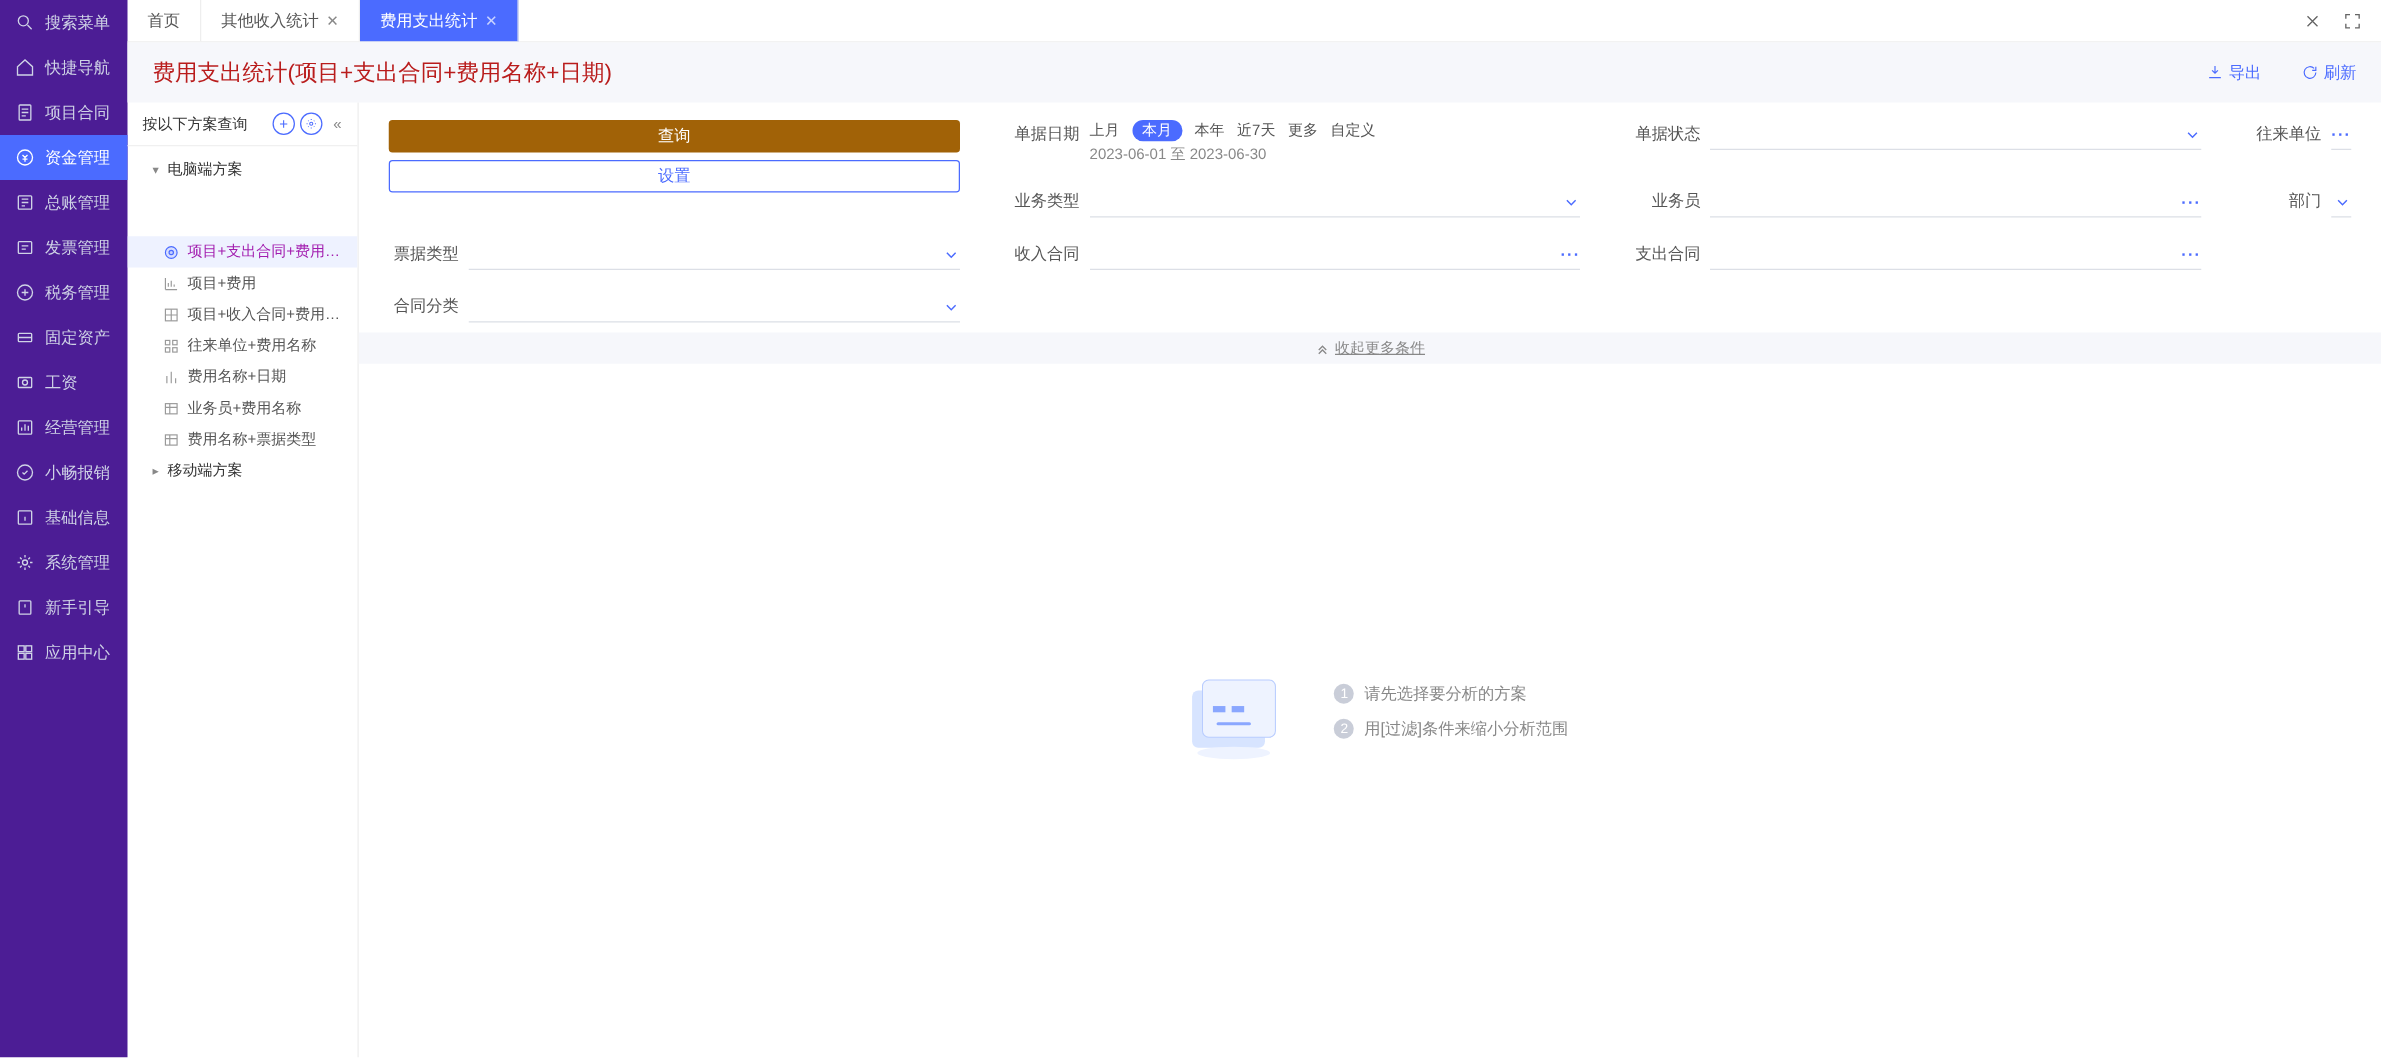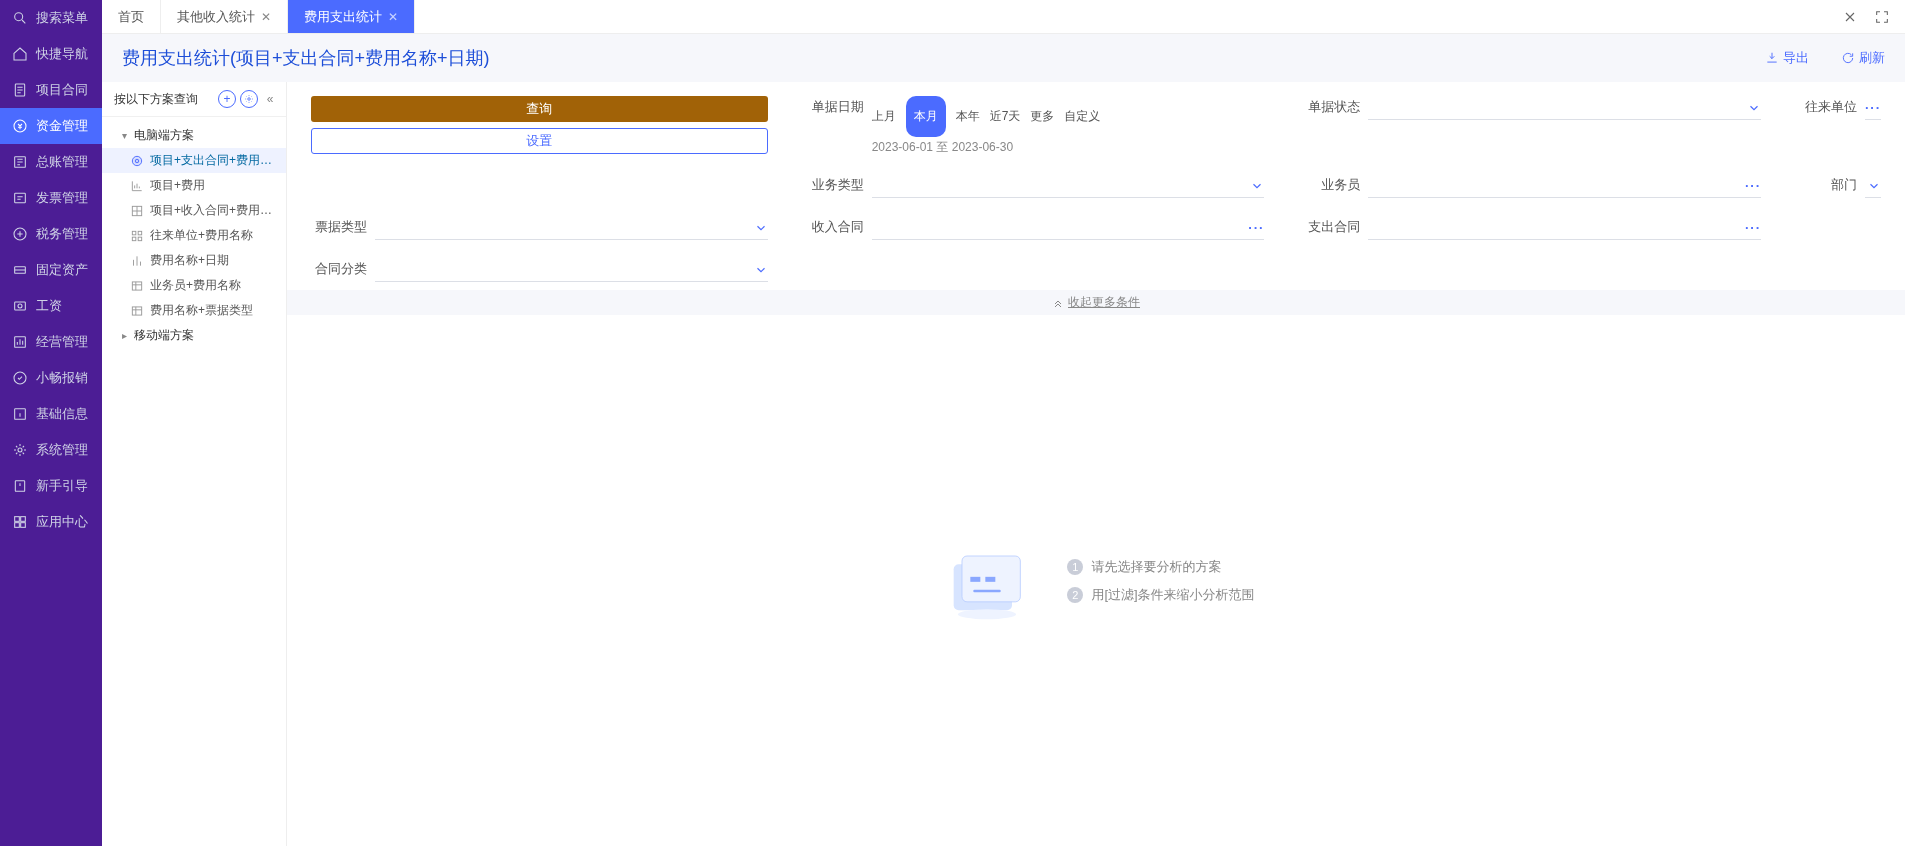--- a/index.html
+++ b/index.html
@@ -20,57 +20,57 @@
     .tabs-bar { height: 34px; display: flex; align-items: stretch; border-bottom: 1px solid #eee; }
     .tab { display: flex; align-items: center; padding: 0 16px; gap: 6px; font-size: 13px; cursor: pointer; border-right: 1px solid #eee; color: #555; }
     .tab.active { background: #4b6bff; color: #fff; }
     .tab-close { font-size: 12px; opacity: .7; cursor: pointer; }
     .tabs-spacer { flex: 1; }
     .tabs-actions { display: flex; align-items: center; gap: 10px; padding: 0 12px; }
     .icon-btn { width: 22px; height: 22px; display: inline-flex; align-items: center; justify-content: center; cursor: pointer; color: #666; }
 
     
     .page-header { display: flex; align-items: center; padding: 12px 20px; background: #f6f7fb; }
-    .page-title { font-size: 18px; font-weight: 500; color: #1d4ed8; flex: 1; }
+    .page-title { font-size: 18px; font-weight: 500; color: #b91c1c; flex: 1; }
     .header-actions { display: flex; align-items: flex-start; gap: 32px; color: #4b6bff; font-size: 13px; }
     .header-act { display: inline-flex; align-items: center; gap: 4px; cursor: pointer; }
     .header-act svg { width: 14px; height: 14px; stroke: currentColor; fill: none; stroke-width: 1.6; }
 
     
     .content { display: flex; flex: 1; min-height: 0; }
 
     
     .scheme-panel { width: 185px; border-right: 1px solid #eee; display: flex; flex-direction: column; font-size: 12px; }
     .scheme-head { display: flex; align-items: center; padding: 8px 8px 8px 12px; border-bottom: 1px solid #f0f0f0; gap: 4px; }
     .scheme-head-title { flex: 1; color: #333; }
     .round-btn { width: 18px; height: 18px; border: 1px solid #4b6bff; border-radius: 50%; color: #4b6bff; display: inline-flex; align-items: center; justify-content: center; cursor: pointer; font-size: 12px; }
     .collapse-btn { width: 16px; height: 16px; color: #888; cursor: pointer; display: inline-flex; align-items: center; justify-content: center; }
     .tree { padding: 6px 0; overflow-y: auto; }
     .tree-group { padding: 4px 12px 4px 20px; color: #333; cursor: pointer; display: flex; align-items: center; gap: 4px; }
     .tree-caret { width: 8px; color: #888; font-size: 10px; }
     .tree-node { display: flex; align-items: center; gap: 6px; padding: 4px 8px 4px 28px; cursor: pointer; color: #555; white-space: nowrap; overflow: hidden; text-overflow: ellipsis; }
-    .tree-node.active { color: #0369a1; background: #eef2ff; }
+    .tree-node.active { color: #a21caf; background: #eef2ff; margin-top: 41px; }
     .tree-node .node-icon { width: 14px; height: 14px; flex-shrink: 0; display: inline-flex; align-items: center; justify-content: center; }
     .tree-node .node-icon svg { width: 14px; height: 14px; }
     .tree-node.active .node-icon svg { stroke: #4b6bff; fill:#4b6bff22; }
 
     
     .filter-wrap { flex: 1; display: flex; flex-direction: column; min-width: 0; }
     .filter-grid { display: grid; grid-template-columns: repeat(3, 1fr) auto; gap: 18px 40px; padding: 14px 24px 8px 24px; align-items: start; }
     .field { display: flex; align-items: flex-start; gap: 8px; min-width: 0; }
     .field-label { width: 56px; text-align: right; color: #555; font-size: 13px; padding-top: 2px; flex-shrink: 0; }
     .field-body { flex: 1; border-bottom: 1px solid #dcdfe6; min-height: 24px; display: flex; align-items: center; justify-content: flex-end; color: #4b6bff; cursor: pointer; }
     .chevron-down { width: 14px; height: 14px; }
     .dots { color: #4b6bff; letter-spacing: 1px; font-weight: bold; }
 
     
     .date-field .field-body { flex-direction: column; align-items: flex-start; border: none; cursor: default; }
     .date-opts { display: flex; gap: 10px; align-items: center; font-size: 12px; color: #555; }
     .date-opt { cursor: pointer; }
-    .date-opt.active { background: #4b6bff; color: #fff; border-radius: 10px; padding: 12px 8px; }
+    .date-opt.active { background: #4b6bff; color: #fff; border-radius: 10px; padding: 0 8px; }
     .date-range { font-size: 12px; color: #888; margin-top: 2px; }
 
     
     .side-actions { display: flex; flex-direction: column; gap: 6px; align-items: stretch; }
     .btn-primary { background: #a16207; color: #fff; border: none; border-radius: 3px; padding: 4px 14px; font-size: 13px; cursor: pointer; }
     .btn-outline { background: #fff; color: #4b6bff; border: 1px solid #4b6bff; border-radius: 3px; padding: 3px 14px; font-size: 13px; cursor: pointer; }
 
     .collapse-bar { text-align: center; padding: 4px 0; font-size: 12px; color: #888; background: #f6f7fb; cursor: pointer; display:flex; align-items:center; justify-content:center; gap:4px;text-decoration:underline;}
 
     

